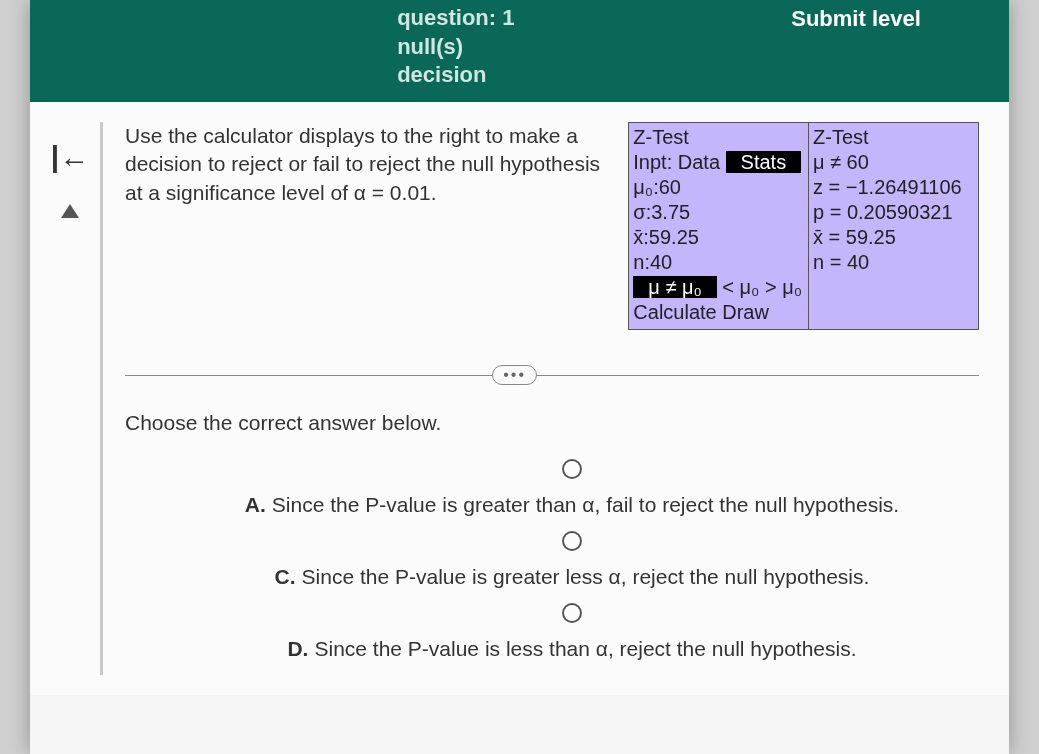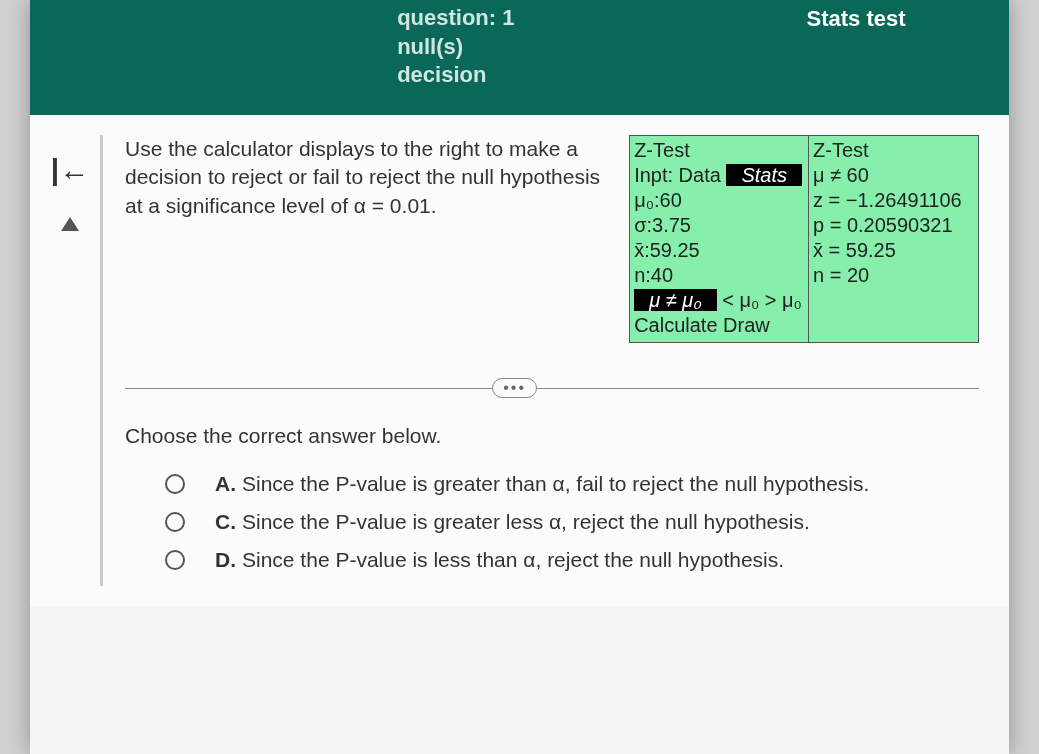--- a/index.html
+++ b/index.html
@@ -13,21 +13,21 @@
   }
   .outer-frame {
     position: absolute;
     left: 30px; top: 0; right: 30px; bottom: 0;
     background: #f5f5f5;
     box-shadow: 0 0 20px rgba(0,0,0,0.3);
   }
   .topbar {
     background: #0a6858;
     color: #fff;
-    height: 115px;
+    height: 102px;
     display: flex;
     align-items: flex-start;
     padding-top: 4px;
   }
   .topbar-left { flex: 1.2; }
   .topbar-mid {
     flex: 1;
     font-size: 22px;
     font-weight: bold;
     line-height: 1.3;
@@ -80,30 +80,30 @@
     flex: 1;
     font-size: 21px;
     color: #333;
     line-height: 1.35;
   }
   .calc-wrap {
     display: flex;
     border: 1.5px solid #555;
     font-size: 20px;
     color: #222;
-    background: #86efac;
+    background: #c4b5fd;
   }
   .calc-col {
     padding: 2px 4px 4px 2px;
     min-width: 170px;
     line-height: 1.25;
   }
   .calc-col + .calc-col { border-left: 1.5px solid #555; }
   .calc-row { white-space: nowrap; padding: 0 2px; }
-  .hl { background: #000; color: #fff; padding: 0 15px; font-style: italic; }
+  .hl { background: #000; color: #fff; padding: 0 15px; }
   .divider-wrap {
     position: relative;
     margin: 45px 0 35px 0;
   }
   .divider-line {
     border: none;
     border-top: 1.5px solid #888;
   }
   .divider-pill {
     position: absolute;
@@ -119,24 +119,25 @@
   }
   .answer-prompt {
     font-size: 21px;
     color: #333;
     margin-bottom: 24px;
   }
   .choices { padding-left: 40px; }
   .choice {
     display: flex;
     align-items: center;
-    gap: 30px;
+    gap: 14px;
     font-size: 21px;
     color: #333;
     margin-bottom: 14px;
+    flex-direction: column;
   }
   .radio {
     width: 20px; height: 20px;
     border: 2px solid #555;
     border-radius: 50%;
     flex-shrink: 0;
   }
   .choice-letter { font-weight: bold; margin-right: 6px; }
 </style>
 </head>
@@ -144,21 +145,21 @@
 
 <div class="outer-frame">
 
   <div class="topbar">
     <div class="topbar-left"></div>
     <div class="topbar-mid">
       <div>question: 1</div>
       <div>null(s)</div>
       <div>decision</div>
     </div>
-    <div class="topbar-right">Stats test</div>
+    <div class="topbar-right">Submit level</div>
   </div>
 
   <div class="content">
     <div class="left-rail">
       <div class="collapse-icon">|←</div>
       <div class="tri-up"></div>
     </div>
 
     <div class="main">
 
@@ -182,21 +183,21 @@
               <span>&gt; μ₀</span>
             </div>
             <div class="calc-row">Calculate Draw</div>
           </div>
           <div class="calc-col">
             <div class="calc-row">Z-Test</div>
             <div class="calc-row">μ ≠ 60</div>
             <div class="calc-row">z = −1.26491106</div>
             <div class="calc-row">p = 0.20590321</div>
             <div class="calc-row">x̄ = 59.25</div>
-            <div class="calc-row">n = 20</div>
+            <div class="calc-row">n = 40</div>
           </div>
         </div>
       </div>
 
       <div class="divider-wrap">
         <hr class="divider-line">
         <div class="divider-pill">•••</div>
       </div>
 
       <div class="answer-prompt">Choose the correct answer below.</div>

